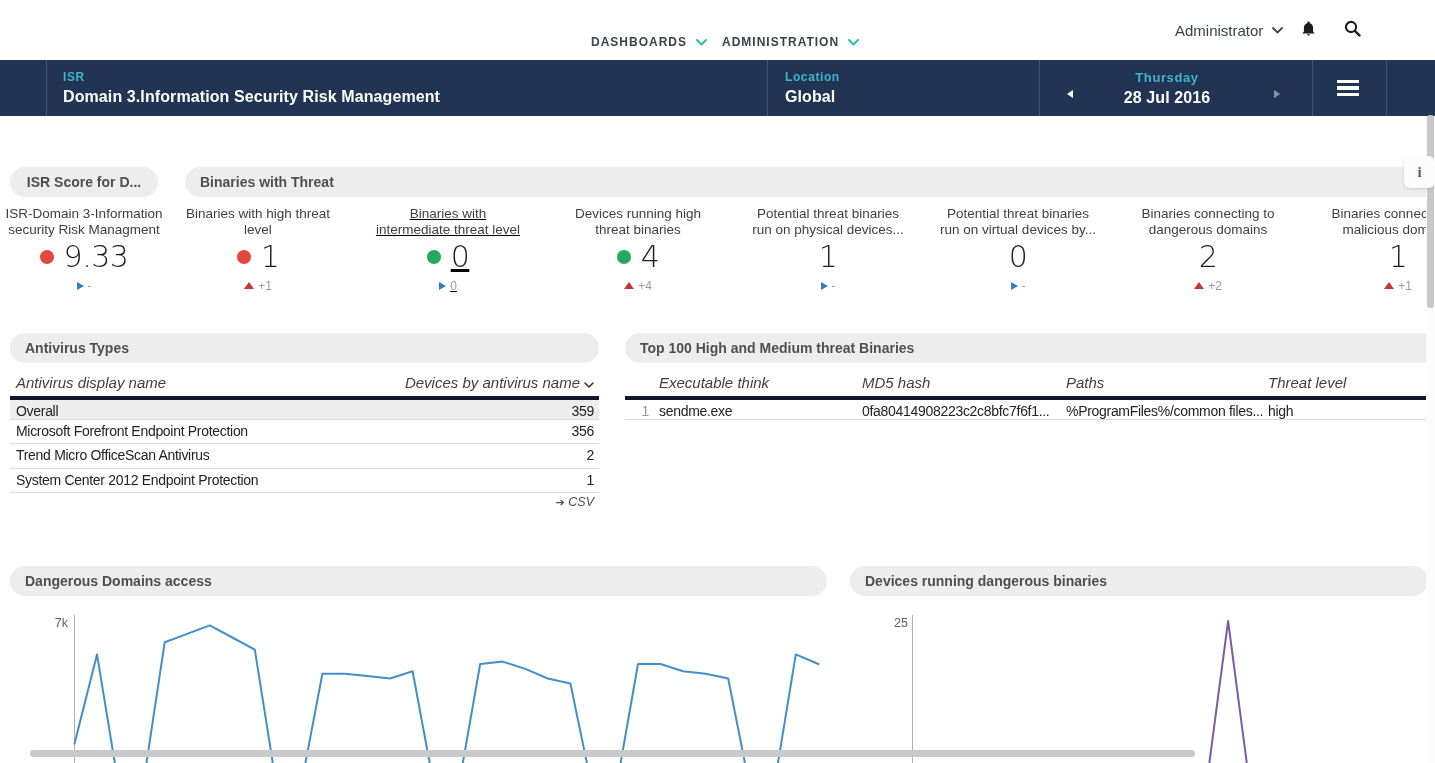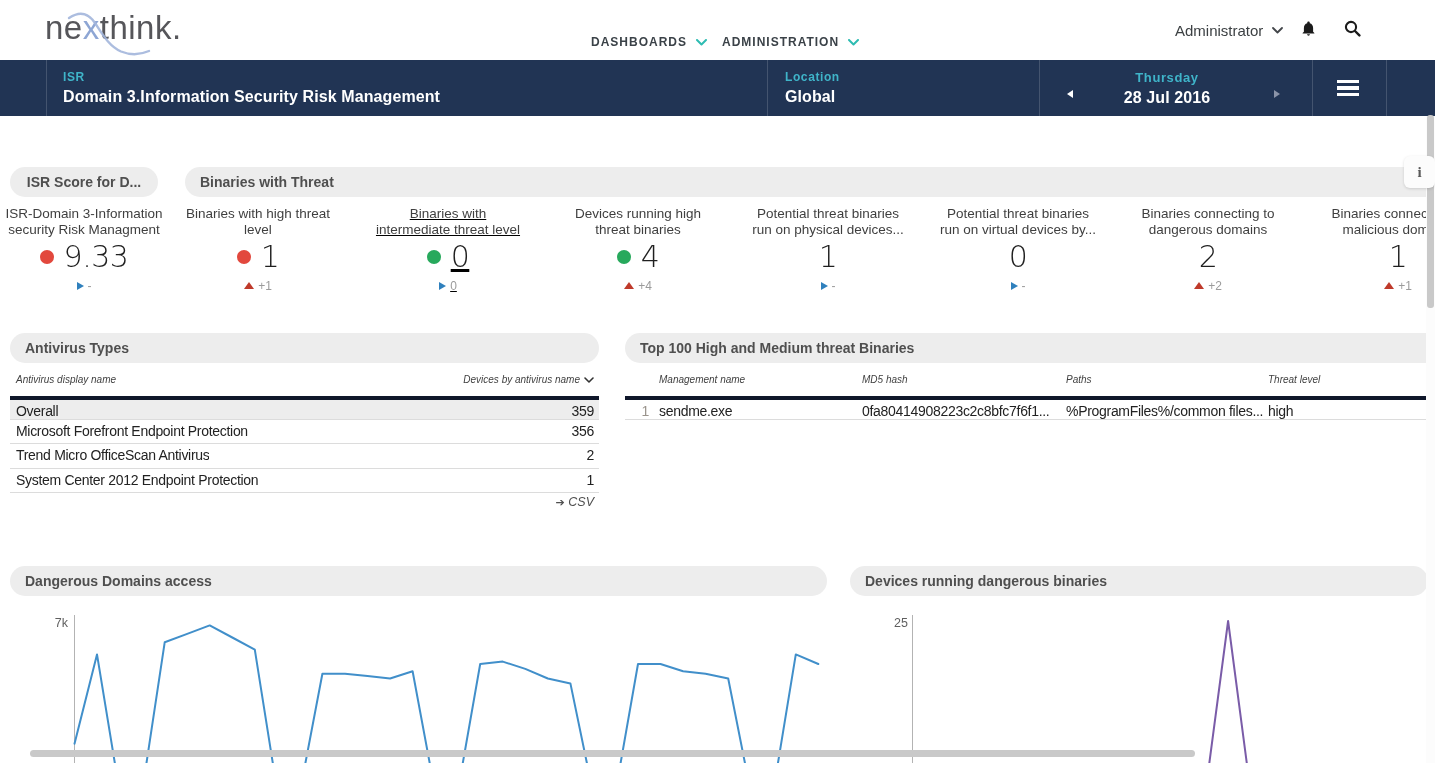--- a/index.html
+++ b/index.html
@@ -57,21 +57,21 @@
   .m-chg { margin-top:3px; height:14px; display:flex; align-items:center; justify-content:center; gap:4px;
     font-size:12px; color:#9b9b9b; }
   .chg-up { width:0; height:0; border-left:5px solid transparent; border-right:5px solid transparent; border-bottom:7.5px solid #bf3a2b; }
   .chg-flat { width:0; height:0; border-top:4.5px solid transparent; border-bottom:4.5px solid transparent; border-left:7px solid #2f80bd; }
   .info-tab { position:absolute; left:1404px; top:156px; width:31px; height:32px; background:#fcfcfc;
     border-radius:6px; z-index:10; box-shadow:0 1px 3px rgba(0,0,0,.14);
     font-family:"Liberation Serif","DejaVu Serif",serif; font-weight:bold; font-size:15px; color:#5a5a5a;
     text-align:center; line-height:32px; cursor:pointer; }
 
   
-  .thead-cell { position:absolute; font-size:10px; font-style:italic; color:#3f3f3f; white-space:nowrap; cursor:pointer; }
+  .thead-cell { position:absolute; font-size:15px; font-style:italic; color:#3f3f3f; white-space:nowrap; cursor:pointer; }
   .sort-chev { display:inline-block; margin-left:4px; }
   .trow { position:absolute; border-bottom:1px solid #dcdcdc; white-space:nowrap; }
   .trow.first { border-top:4px solid #0f172a; }
   .trow.shade { background:#ededed; }
   .tcell { position:absolute; top:0; height:100%; font-size:14px; letter-spacing:-0.3px; color:#222; line-height:23.5px; white-space:nowrap; overflow:hidden; }
   .tcell.rt { text-align:right; }
   .tcell.idx { color:#9a948c; }
   .csv-link { position:absolute; font-size:12.5px; font-style:italic; color:#4f4f4f; cursor:pointer; white-space:nowrap; }
 
   
@@ -83,26 +83,20 @@
   .vtrack { position:absolute; left:1426px; top:116px; width:9px; height:647px; background:#fcfcfc; z-index:8; }
   .vthumb { position:absolute; left:1427px; top:115px; width:6.5px; height:193px; background:#c9c9c9; border-radius:3px; z-index:9; }
   .hthumb { position:absolute; left:30px; top:749.5px; width:1165px; height:7.5px; background:#c9c9c9; border-radius:3.5px; z-index:9; }
 </style>
 </head>
 <body>
 
 <div id="app">
 
   <div class="tophead">
-    <div class="logo">
-      <span>ne</span><span class="lx">x</span><span>think</span><span class="ldot">.</span>
-      <svg class="swoosh" width="110" height="60" viewBox="0 0 110 60" style="left:20px">
-        <path d="M 4 13 C 16 5, 24 9, 30 18 C 38 30, 44 41, 56 46.5 C 66 50.5, 76 49.5, 84 46" fill="none" stroke="#a3b6db" stroke-width="2.4" stroke-linecap="round" opacity="0.9"></path>
-      </svg>
-    </div>
     <div class="topnav-item nav-dash">
       <span>DASHBOARDS</span>
       <svg width="11" height="7" viewBox="0 0 11 7">
           <polyline points="1,1 5.5,5.5 10,1" fill="none" stroke="#2ebcb2" stroke-width="2" stroke-linecap="round" stroke-linejoin="round"></polyline>
         </svg>
     </div>
     <div class="topnav-item nav-admin">
       <span>ADMINISTRATION</span>
       <svg width="11" height="7" viewBox="0 0 11 7">
           <polyline points="1,1 5.5,5.5 10,1" fill="none" stroke="#2ebcb2" stroke-width="2" stroke-linecap="round" stroke-linejoin="round"></polyline>
@@ -280,21 +274,21 @@
       </div>
     </div>
   <div class="csv-link" style="left:494px; top:495px; width:100px; text-align:right;">
     <span style="font-style:normal;font-size:11px;">➔</span>
     <span>CSV</span>
   </div>
 
   <div class="pill padded" style="left:625px; top:333px; width:835px;">
     <span>Top 100 High and Medium threat Binaries</span>
   </div>
-  <div class="thead-cell" style="left:659px; top:374px;">Management name</div>
+  <div class="thead-cell" style="left:659px; top:374px;">Executable think</div>
   <div class="thead-cell" style="left:862px; top:374px;">MD5 hash</div>
   <div class="thead-cell" style="left:1066px; top:374px;">Paths</div>
   <div class="thead-cell" style="left:1268px; top:374px;">Threat level</div>
   <div id="bin-rows">
       <div class="trow first" style="left: 625px; top: 396px; width: 810px; height: 24.2px; position: absolute;">
         <div class="tcell rt idx" style="left:0; width:24px;">1</div>
         <div class="tcell" style="left:34px; width:196px;">sendme.exe</div>
         <div class="tcell" style="left:237px; width:197px;">0fa80414908223c2c8bfc7f6f1...</div>
         <div class="tcell" style="left:441px; width:201px;">%ProgramFiles%/common files...</div>
         <div class="tcell" style="left:643px; width:140px;">high</div>

